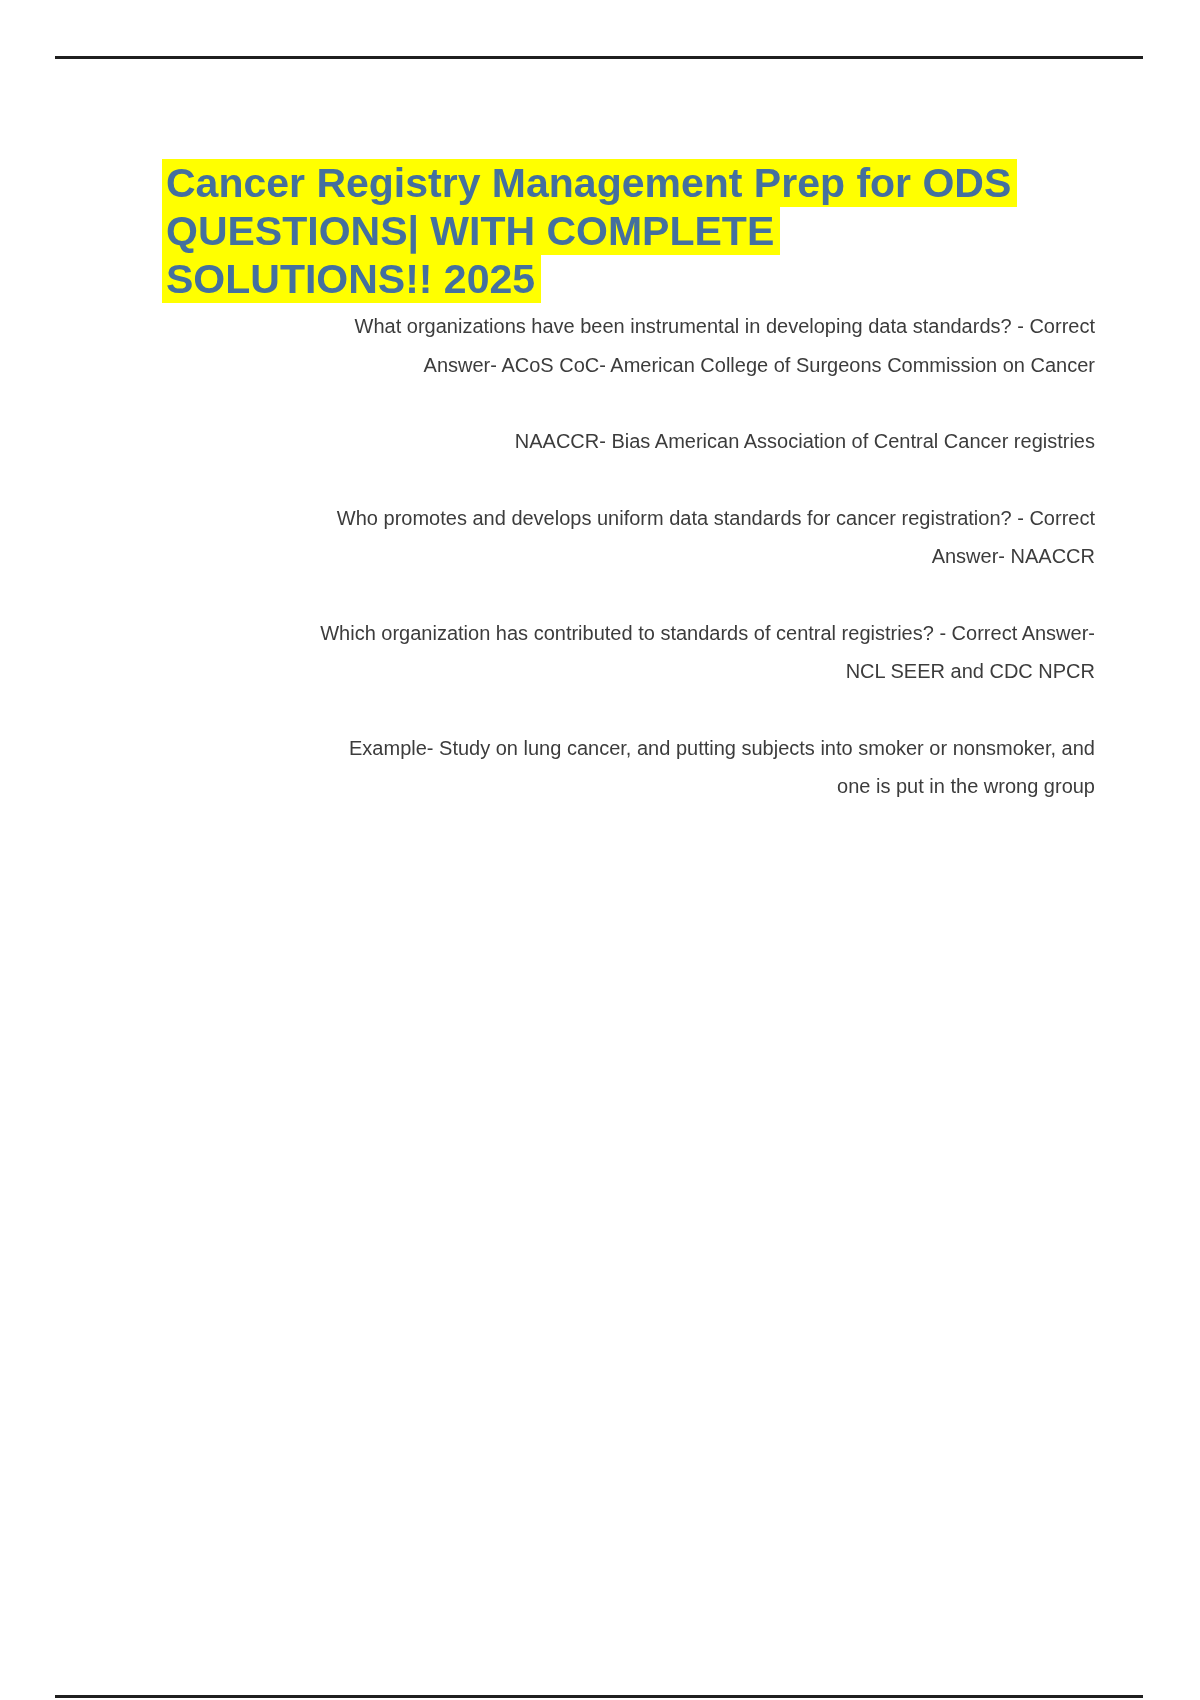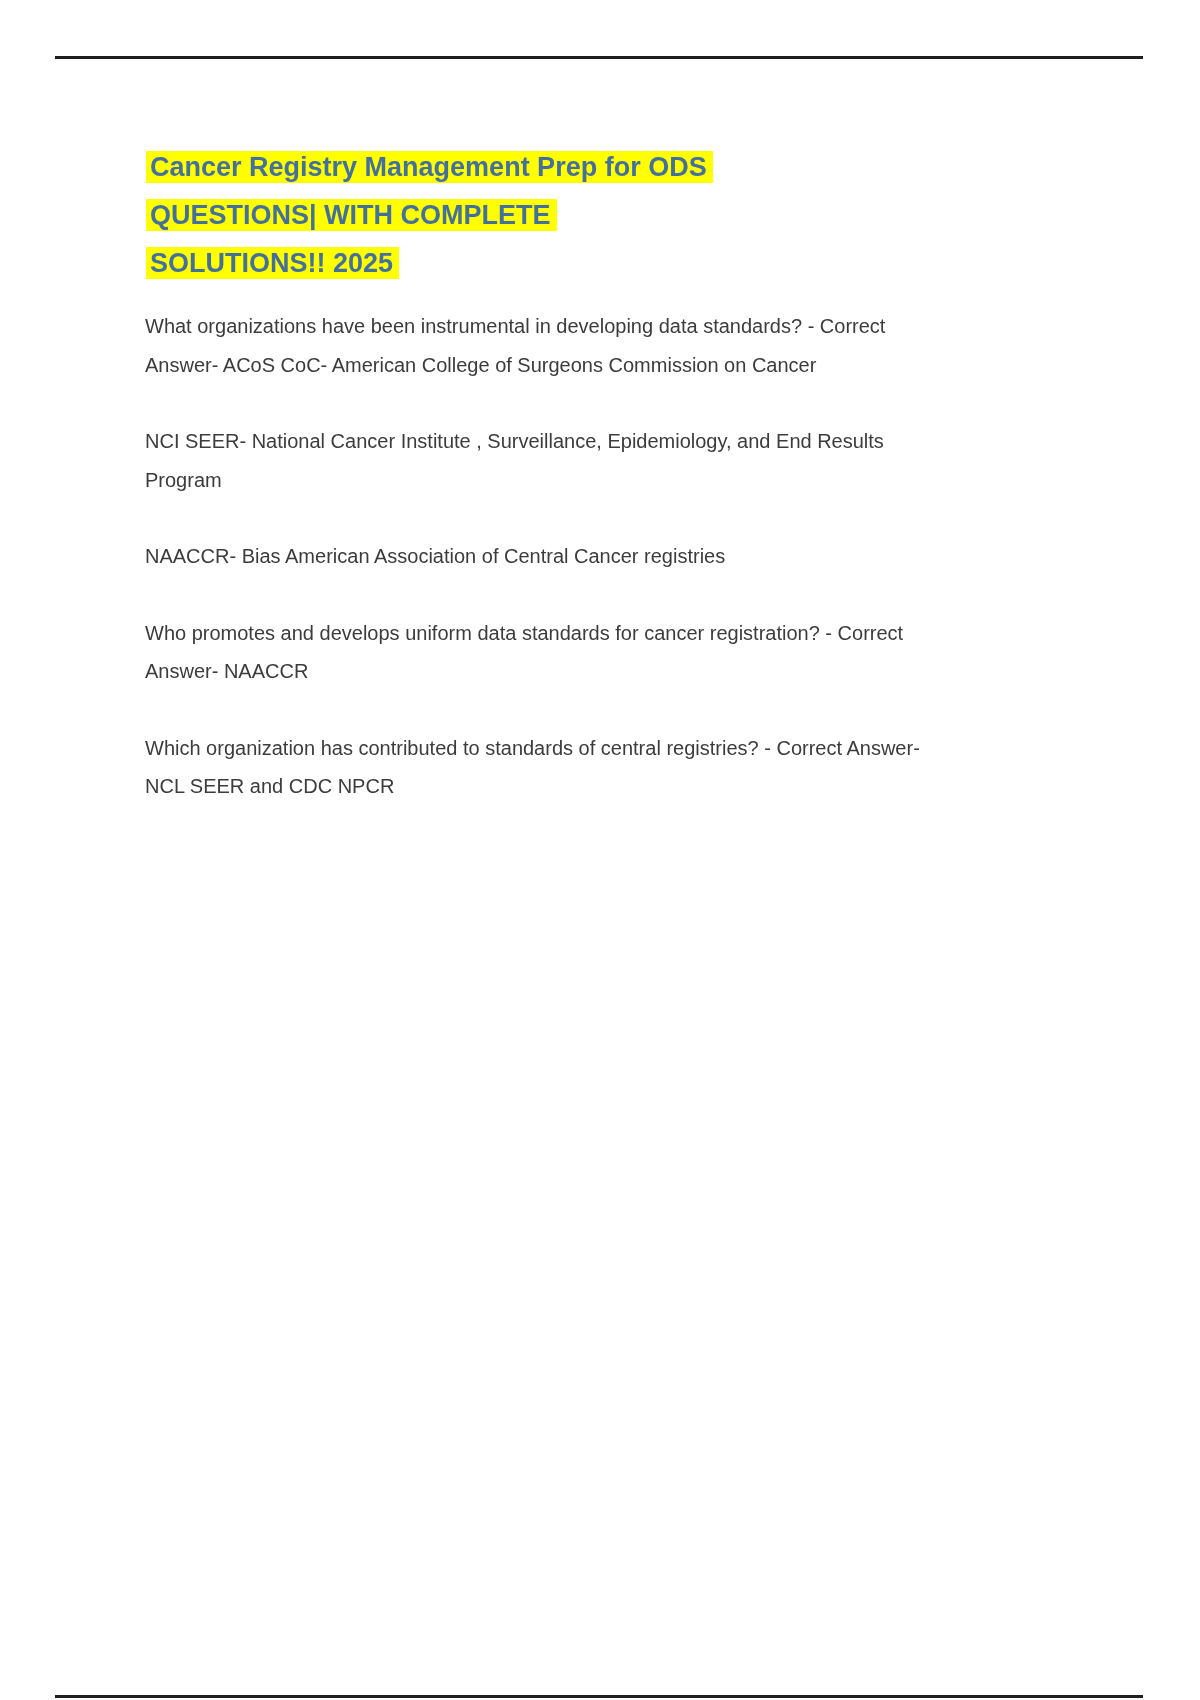--- a/index.html
+++ b/index.html
@@ -19,26 +19,26 @@
     position: absolute;
     left: 55px;
     width: 1088px;
     height: 3px;
     background: var(--rule-color, #1f1f1f);
   }
   .rule-top { top: 56px; }
   .rule-bottom { top: 1695px; }
 
   h1.doc-title {
-    margin: 0;
+    margin: 16px;
     position: absolute;
     top: 143px;
     left: 146px;
     width: 960px;
-    font-size: 27px;
+    font-size: 41px;
     line-height: 48px;
     font-weight: bold;
     letter-spacing: 0px;
   }
   .hl {
     white-space: pre-line;
     color: var(--title-color, #44709e);
     background: var(--highlight-color, #ffff00);
     padding: 1px 6px 1px 4px;
     -webkit-box-decoration-break: clone;
@@ -49,38 +49,39 @@
     top: 307px;
     left: 145px;
     width: 950px;
     color: var(--body-color, #3c3c3c);
     font-size: 20px;
     line-height: 38.5px;
   }
   .doc-body p {
     margin: 0 0 38px 0;
     white-space: pre-line;
+    text-align: right;
   }
 </style>
 </head>
 <body>
 
 <div class="page">
   <div class="rule rule-top"></div>
 
   <h1 class="doc-title"><span class="hl">Cancer Registry Management Prep for ODS
 QUESTIONS| WITH COMPLETE
 SOLUTIONS!! 2025</span></h1>
 
   <div class="doc-body">
       <p>What organizations have been instrumental in developing data standards? - Correct
 Answer- ACoS CoC- American College of Surgeons Commission on Cancer</p>
-      <p>NCI SEER- National Cancer Institute , Surveillance, Epidemiology, and End Results
-Program</p>
       <p>NAACCR- Bias American Association of Central Cancer registries</p>
       <p>Who promotes and develops uniform data standards for cancer registration? - Correct
 Answer- NAACCR</p>
       <p>Which organization has contributed to standards of central registries? - Correct Answer-
 NCL SEER and CDC NPCR</p>
+      <p>Example- Study on lung cancer, and putting subjects into smoker or nonsmoker, and
+one is put in the wrong group</p>
     </div>
 
   <div class="rule rule-bottom"></div>
 </div>
 
 </body></html>

